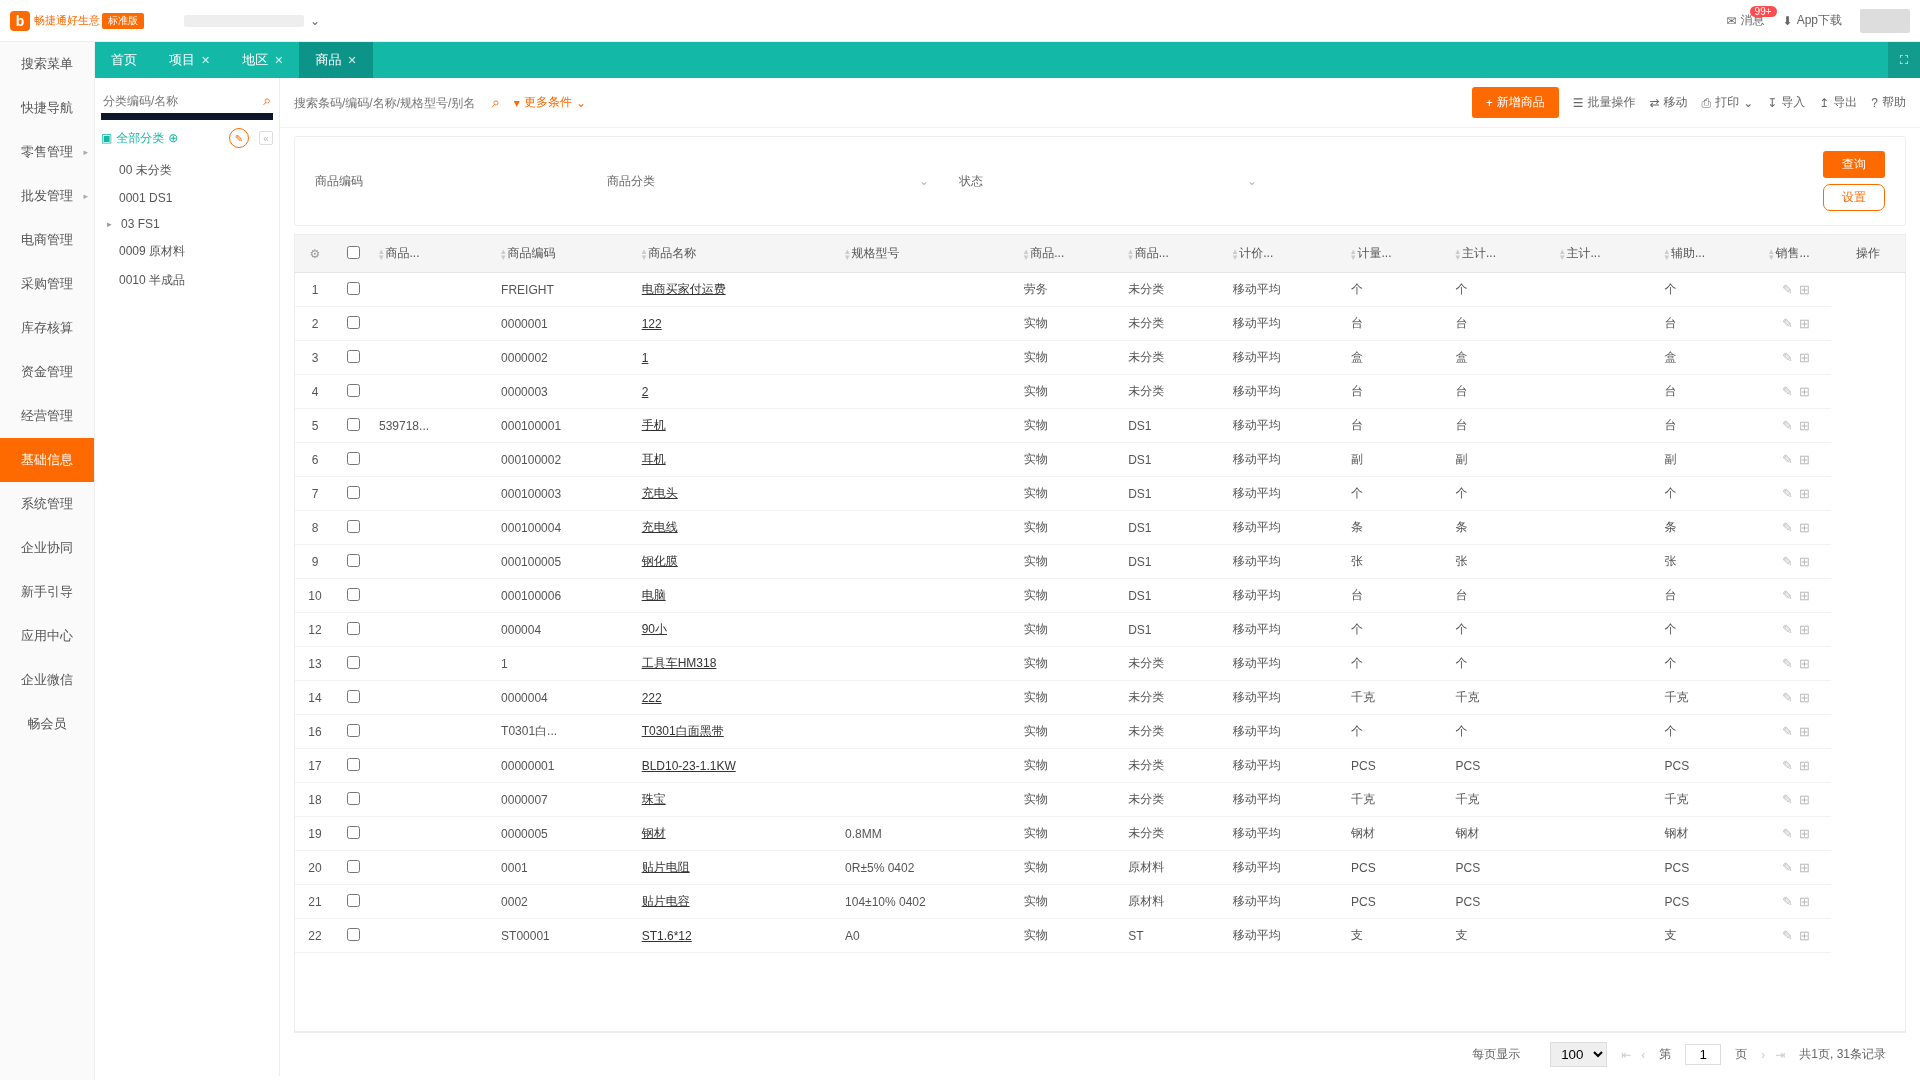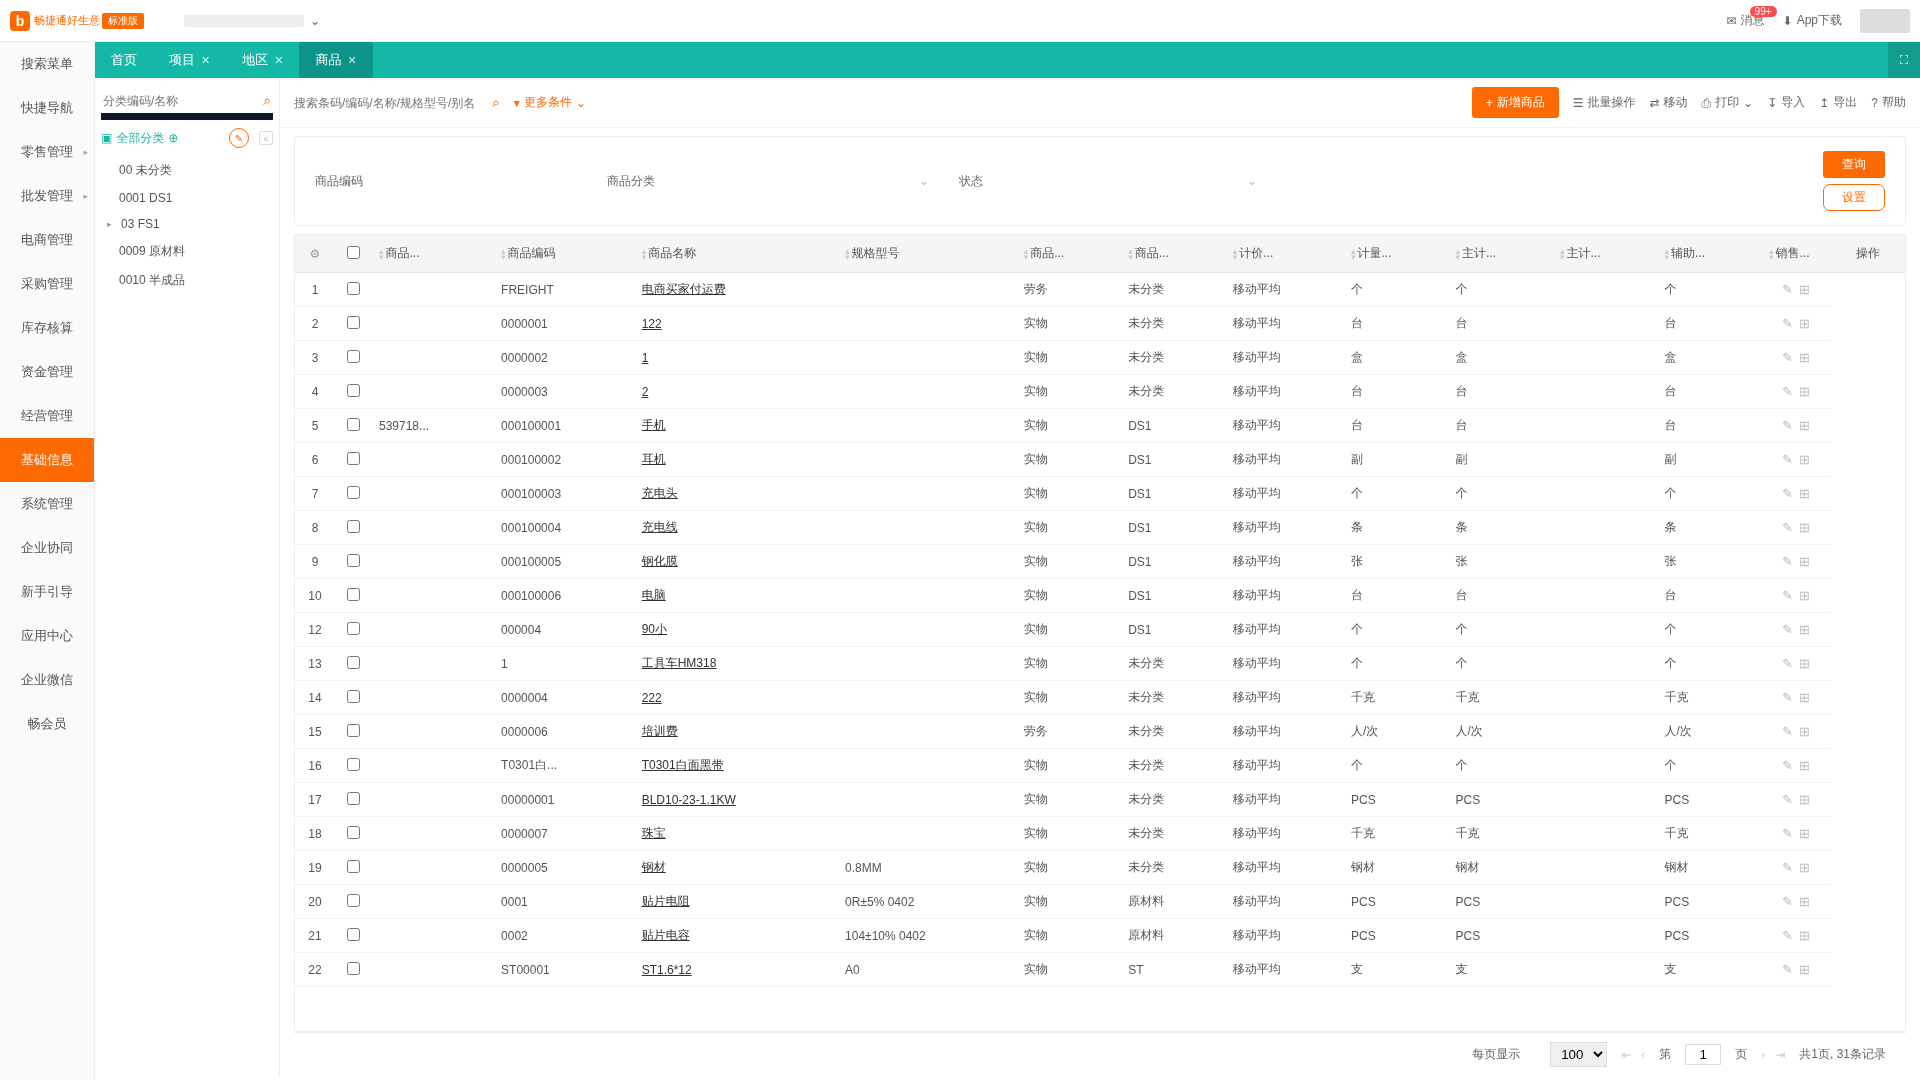--- a/index.html
+++ b/index.html
@@ -514,36 +514,20 @@
                 <td>实物</td>
                 <td>未分类</td>
                 <td>移动平均</td>
                 <td>千克</td>
                 <td>千克</td>
                 <td></td>
                 <td>千克</td>
                 <td class="op-cell"><span class="op-icon icon">✎</span><span class="op-icon icon">⊞</span></td>
               </tr>
               <tr>
-                <td class="row-idx">15</td>
-                <td class="chk"><input type="checkbox" style=""></td>
-                <td></td>
-                <td>0000006</td>
-                <td><a>培训费</a></td>
-                <td></td>
-                <td>劳务</td>
-                <td>未分类</td>
-                <td>移动平均</td>
-                <td>人/次</td>
-                <td>人/次</td>
-                <td></td>
-                <td>人/次</td>
-                <td class="op-cell"><span class="op-icon icon">✎</span><span class="op-icon icon">⊞</span></td>
-              </tr>
-              <tr>
                 <td class="row-idx">16</td>
                 <td class="chk"><input type="checkbox" style=""></td>
                 <td></td>
                 <td>T0301白...</td>
                 <td><a>T0301白面黑带</a></td>
                 <td></td>
                 <td>实物</td>
                 <td>未分类</td>
                 <td>移动平均</td>
                 <td>个</td>

